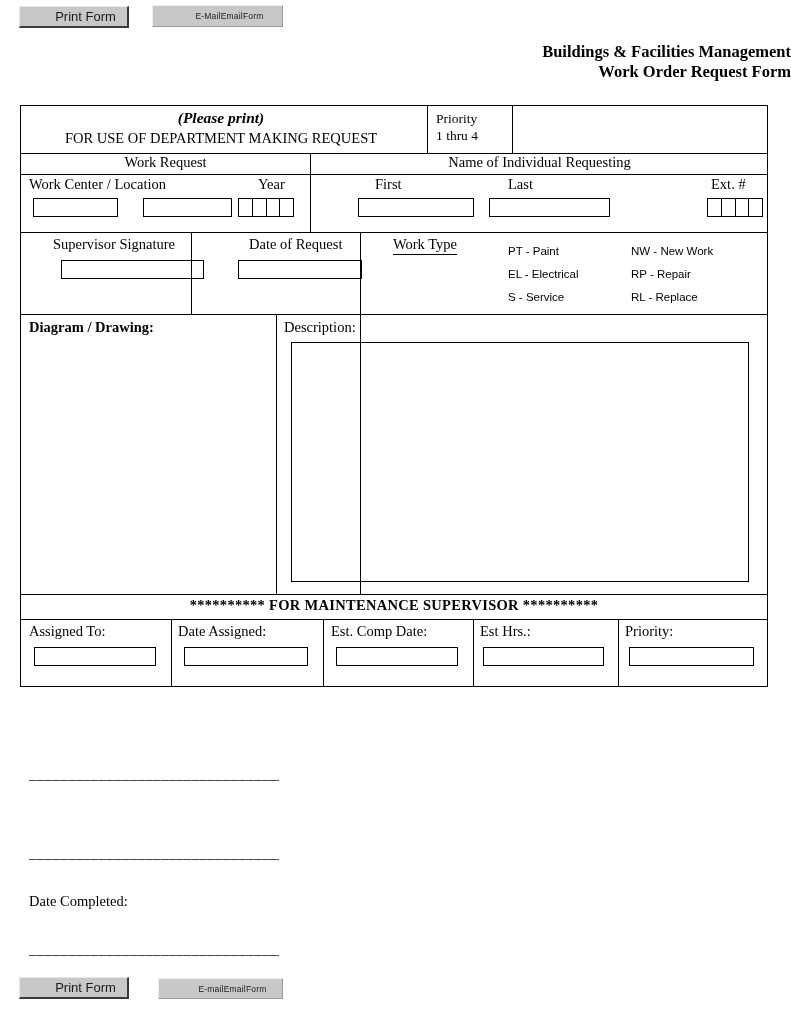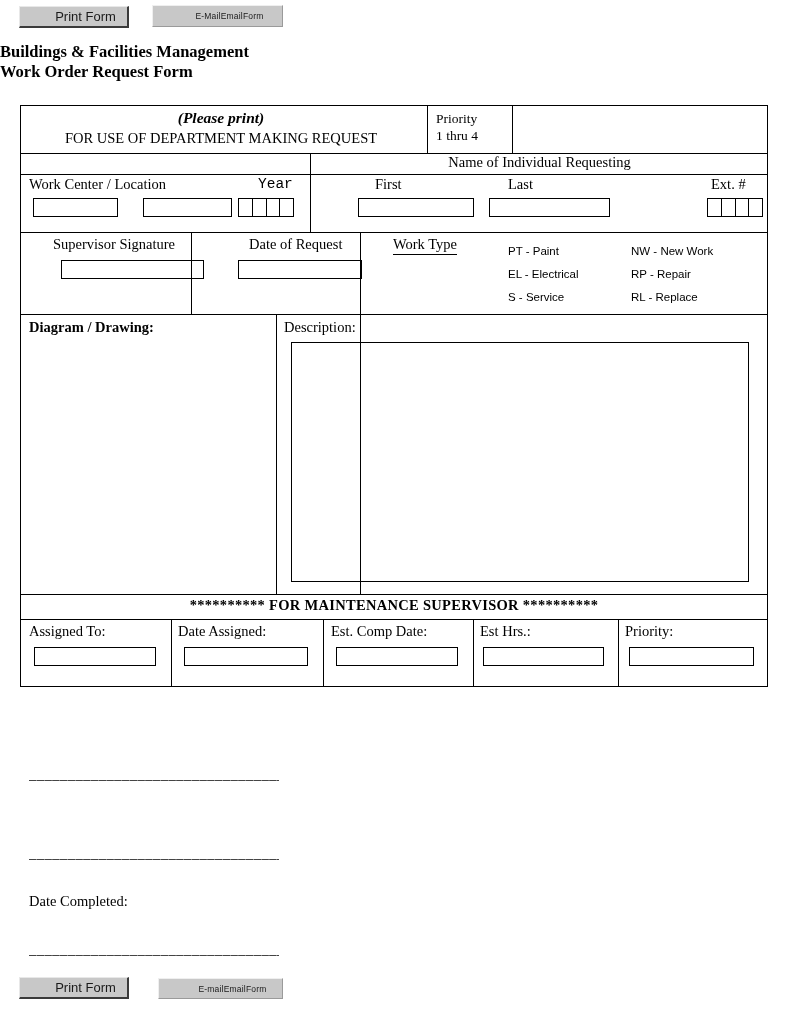--- a/index.html
+++ b/index.html
@@ -55,21 +55,21 @@
   #btn-print-top   { left: 19px;  top: 6px;   width: 110px; height: 22px; }
   #btn-email-top   { left: 152px; top: 5px;   width: 131px; height: 22px; }
   #btn-print-bot   { left: 19px;  top: 977px; width: 110px; height: 22px; }
   #btn-email-bot   { left: 158px; top: 978px; width: 125px; height: 21px; }
 
   
   #title-block {
     position: absolute;
     left: 0; top: 42px;
     width: 791px;
-    text-align: left;
+    text-align: right;
     font-weight: bold;
     font-size: 16.5px;
     line-height: 20px;
   }
 
   
   #form-frame {
     position: absolute;
     left: 20px;
     top: 105px;
@@ -223,27 +223,28 @@
     <div id="dept-use">FOR USE OF DEPARTMENT MAKING REQUEST</div>
     <div id="priority-cell">
       <div>Priority</div>
       <div>1 thru 4</div>
     </div>
     <div class="inputbox" style="left:493px; top:-1px; width:254px; height:48px; border:none; background:transparent;"></div>
   </div>
   <div class="hline" style="top:47px;"></div>
 
   <div id="row2">
+    <div id="wr-head">Work Request</div>
     <div id="name-head">Name of  Individual Requesting</div>
   </div>
   <div class="hline" style="top:68px;"></div>
 
   <div id="row3">
     <div class="fld-label" style="left:8px; top:2px;">Work Center  /  Location</div>
-    <div class="fld-label" style="left:237px; top:2px;font-family:Liberation Mono, monospace;">Year</div>
+    <div class="fld-label" style="left:237px; top:2px;">Year</div>
     <div class="inputbox" style="left:12px; top:24px; width:85px;"></div>
     <div class="inputbox" style="left:122px; top:24px; width:89px;"></div>
     <div class="comb" style="left:217px; top:24px; width:56px;">
       <span></span>
       <span></span>
       <span></span>
       <span></span>
     </div>
 
     <div class="fld-label" style="left:354px; top:2px;">First</div>

